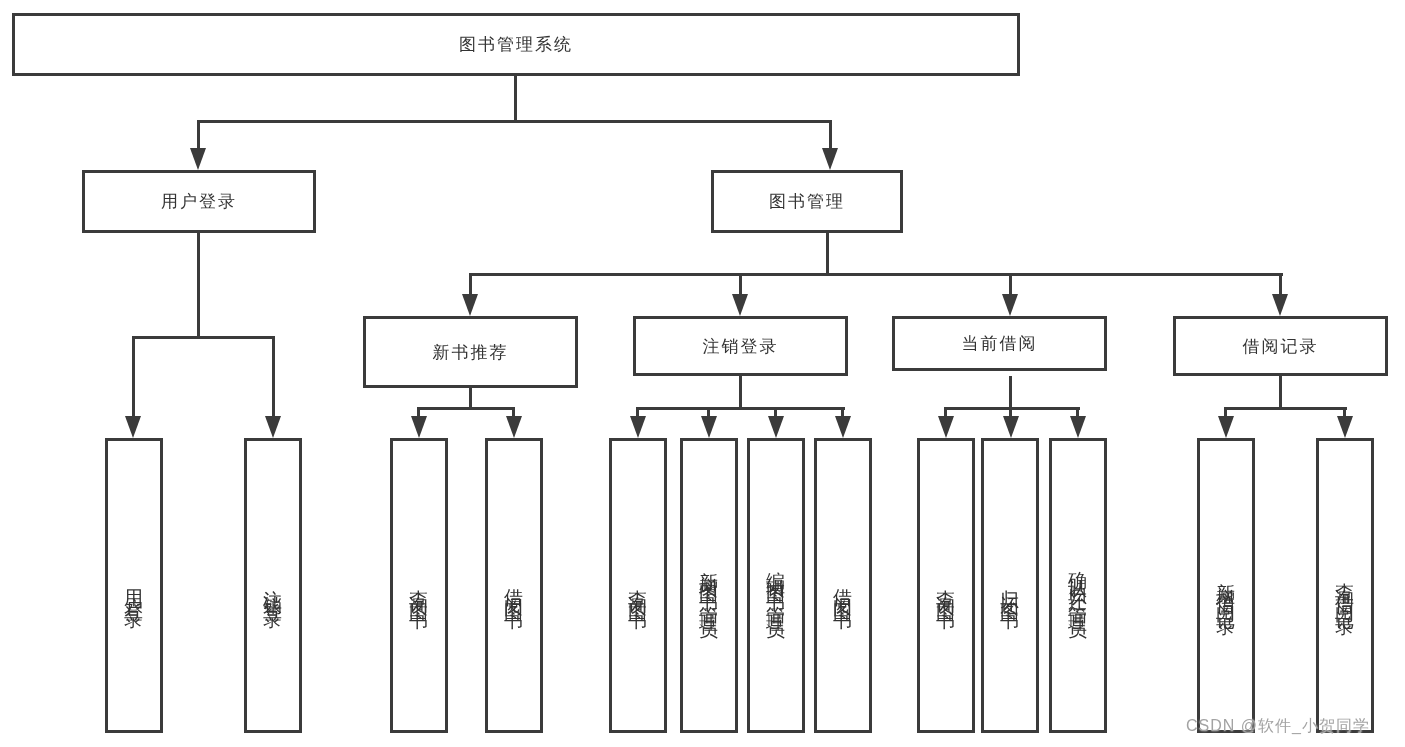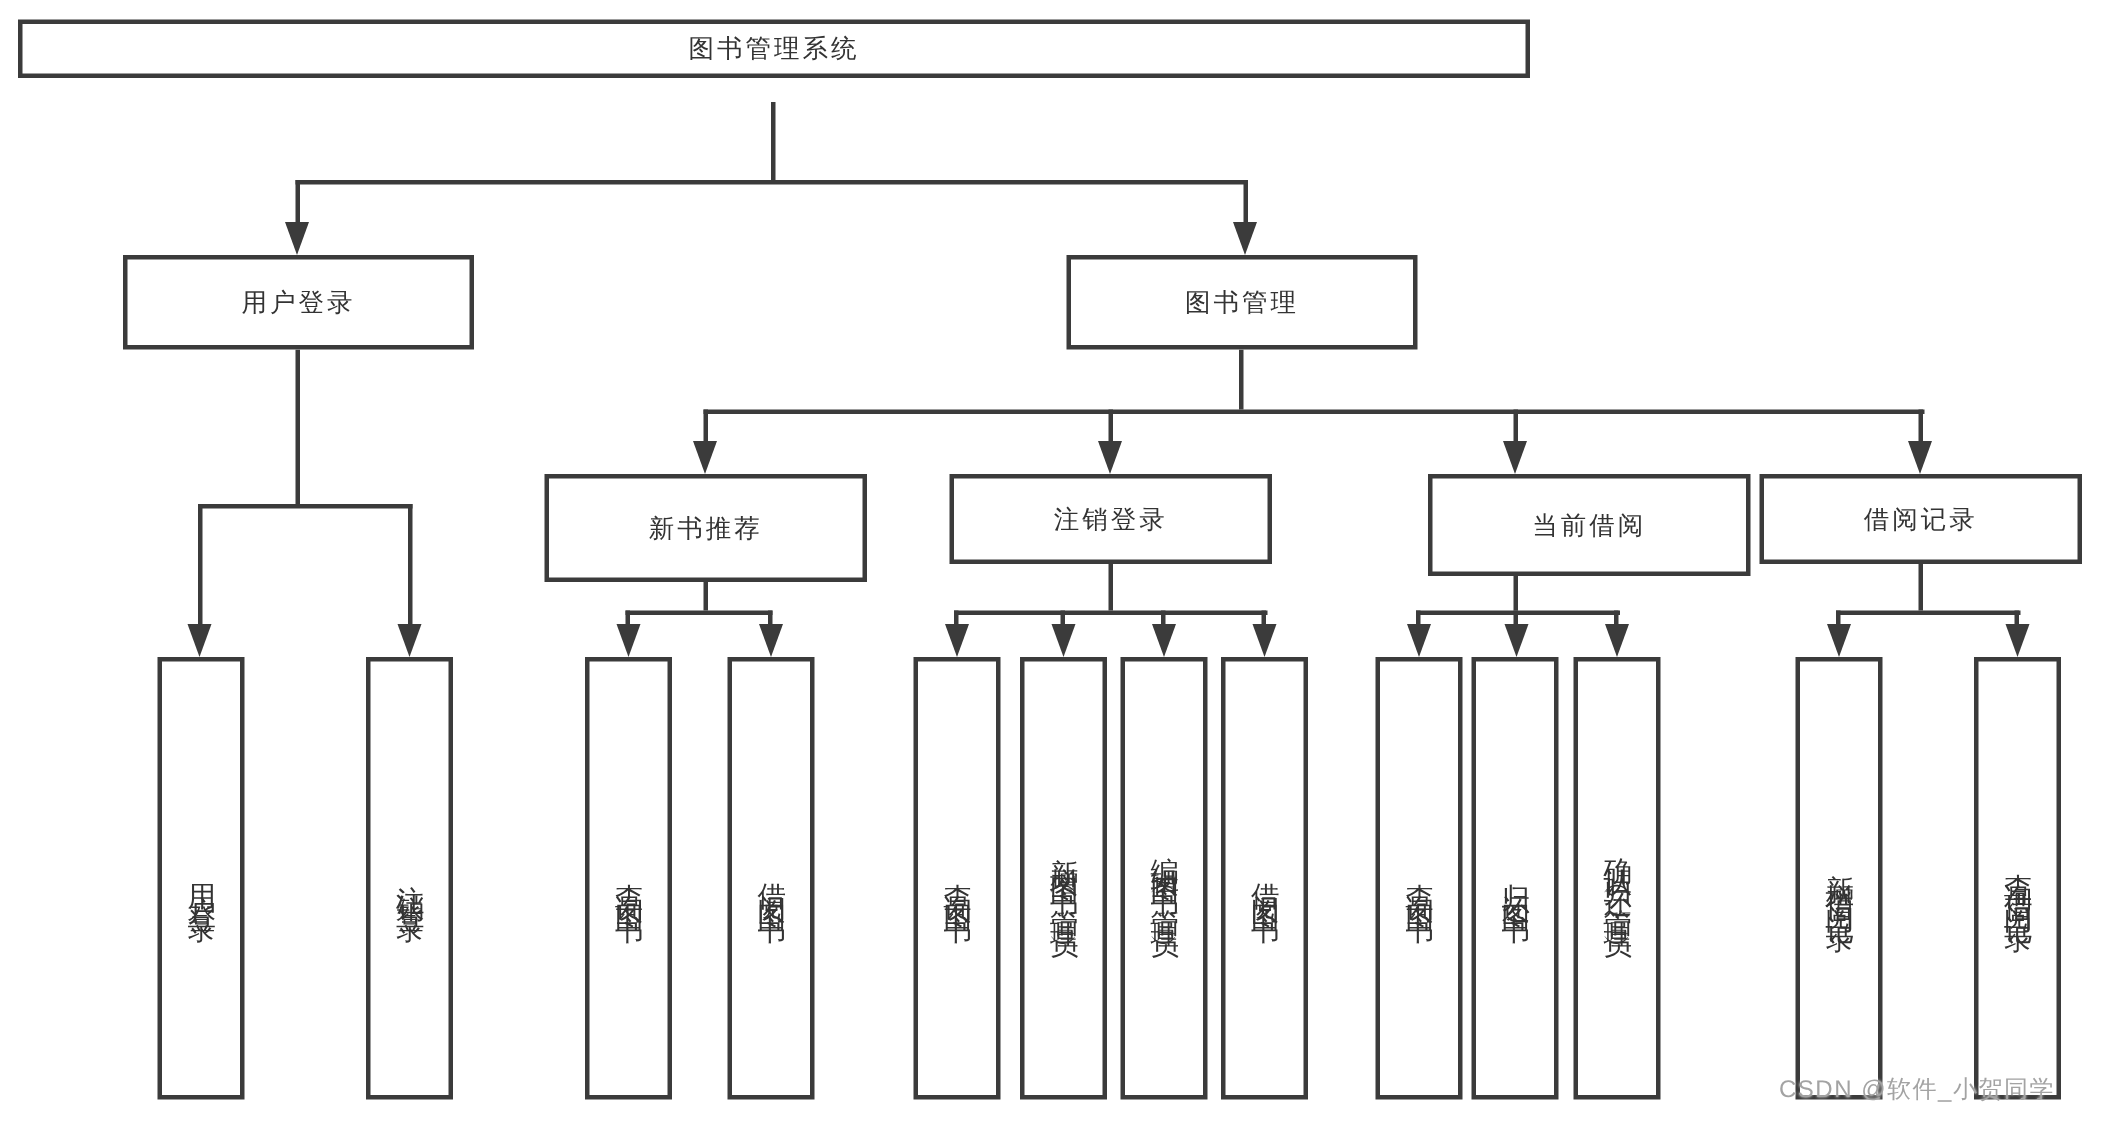--- a/index.html
+++ b/index.html
@@ -57,35 +57,35 @@
     z-index: 3;
     text-shadow: 0 0 2px #ffffff;
     white-space: nowrap;
   }
 </style>
 </head>
 <body>
 
 <div id="canvas">
 
-  <div class="box" style="left:12px; top:13px; width:1008px; height:39px;">
+  <div class="box" style="left:12px; top:13px; width:1008px; height:63px;">
     <span>图书管理系统</span>
   </div>
 
   <div class="vline" style="left:514px; top:68px; height:52px;"></div>
   <div class="hline" style="left:197px; top:120px; width:635px;"></div>
   <div class="vline" style="left:197px; top:120px; height:32px;"></div>
   <div class="ahead" style="left:190px; top:148px;"></div>
   <div class="vline" style="left:829px; top:120px; height:32px;"></div>
   <div class="ahead" style="left:822px; top:148px;"></div>
 
   <div class="box" style="left:82px; top:170px; width:234px; height:63px;">
     <span>用户登录</span>
   </div>
-  <div class="box" style="left:711px; top:170px; width:234px; height:63px;">
+  <div class="box" style="left:711px; top:170px; width:192px; height:63px;">
     <span>图书管理</span>
   </div>
 
   <div class="vline" style="left:197px; top:233px; height:103px;"></div>
   <div class="hline" style="left:132px; top:336px; width:143px;"></div>
   <div class="vline" style="left:132px; top:336px; height:82px;"></div>
   <div class="ahead" style="left:125px; top:416px;"></div>
   <div class="vline" style="left:272px; top:336px; height:82px;"></div>
   <div class="ahead" style="left:265px; top:416px;"></div>
 
@@ -99,21 +99,21 @@
   <div class="ahead" style="left:1002px; top:294px;"></div>
   <div class="vline" style="left:1279px; top:273px; height:25px;"></div>
   <div class="ahead" style="left:1272px; top:294px;"></div>
 
   <div class="box" style="left:363px; top:316px; width:215px; height:72px;">
     <span>新书推荐</span>
   </div>
   <div class="box" style="left:633px; top:316px; width:215px; height:60px;">
     <span>注销登录</span>
   </div>
-  <div class="box" style="left:952px; top:316px; width:215px; height:68px;">
+  <div class="box" style="left:892px; top:316px; width:215px; height:55px;">
     <span>当前借阅</span>
   </div>
   <div class="box" style="left:1173px; top:316px; width:215px; height:60px;">
     <span>借阅记录</span>
   </div>
 
   <div class="vline" style="left:469px; top:376px; height:31px;"></div>
   <div class="hline" style="left:417px; top:407px; width:98px;"></div>
   <div class="vline" style="left:417px; top:407px; height:11px;"></div>
   <div class="ahead" style="left:411px; top:416px;"></div>

